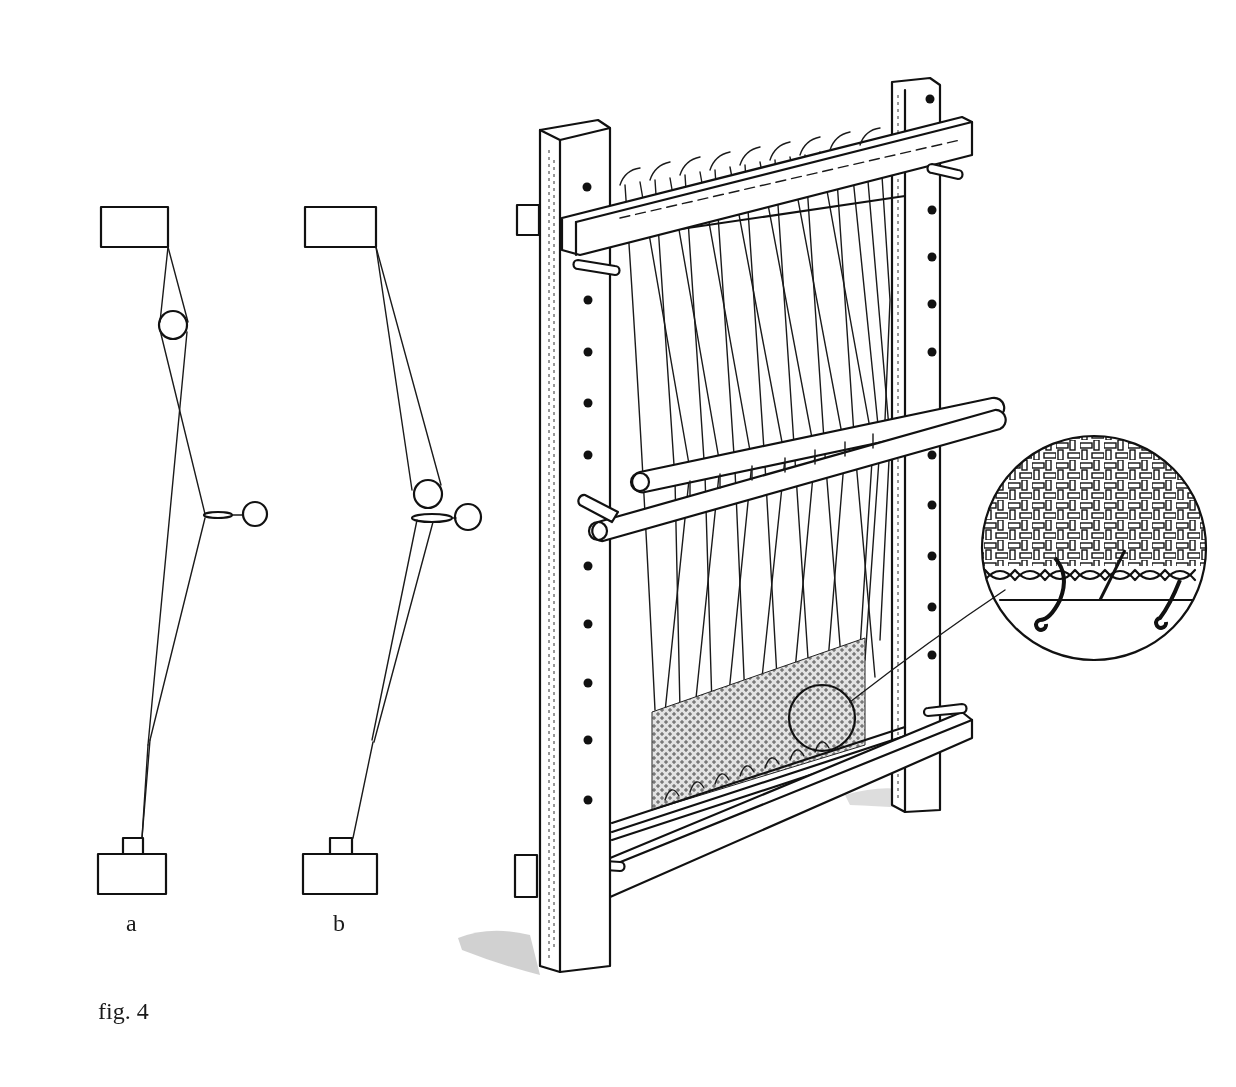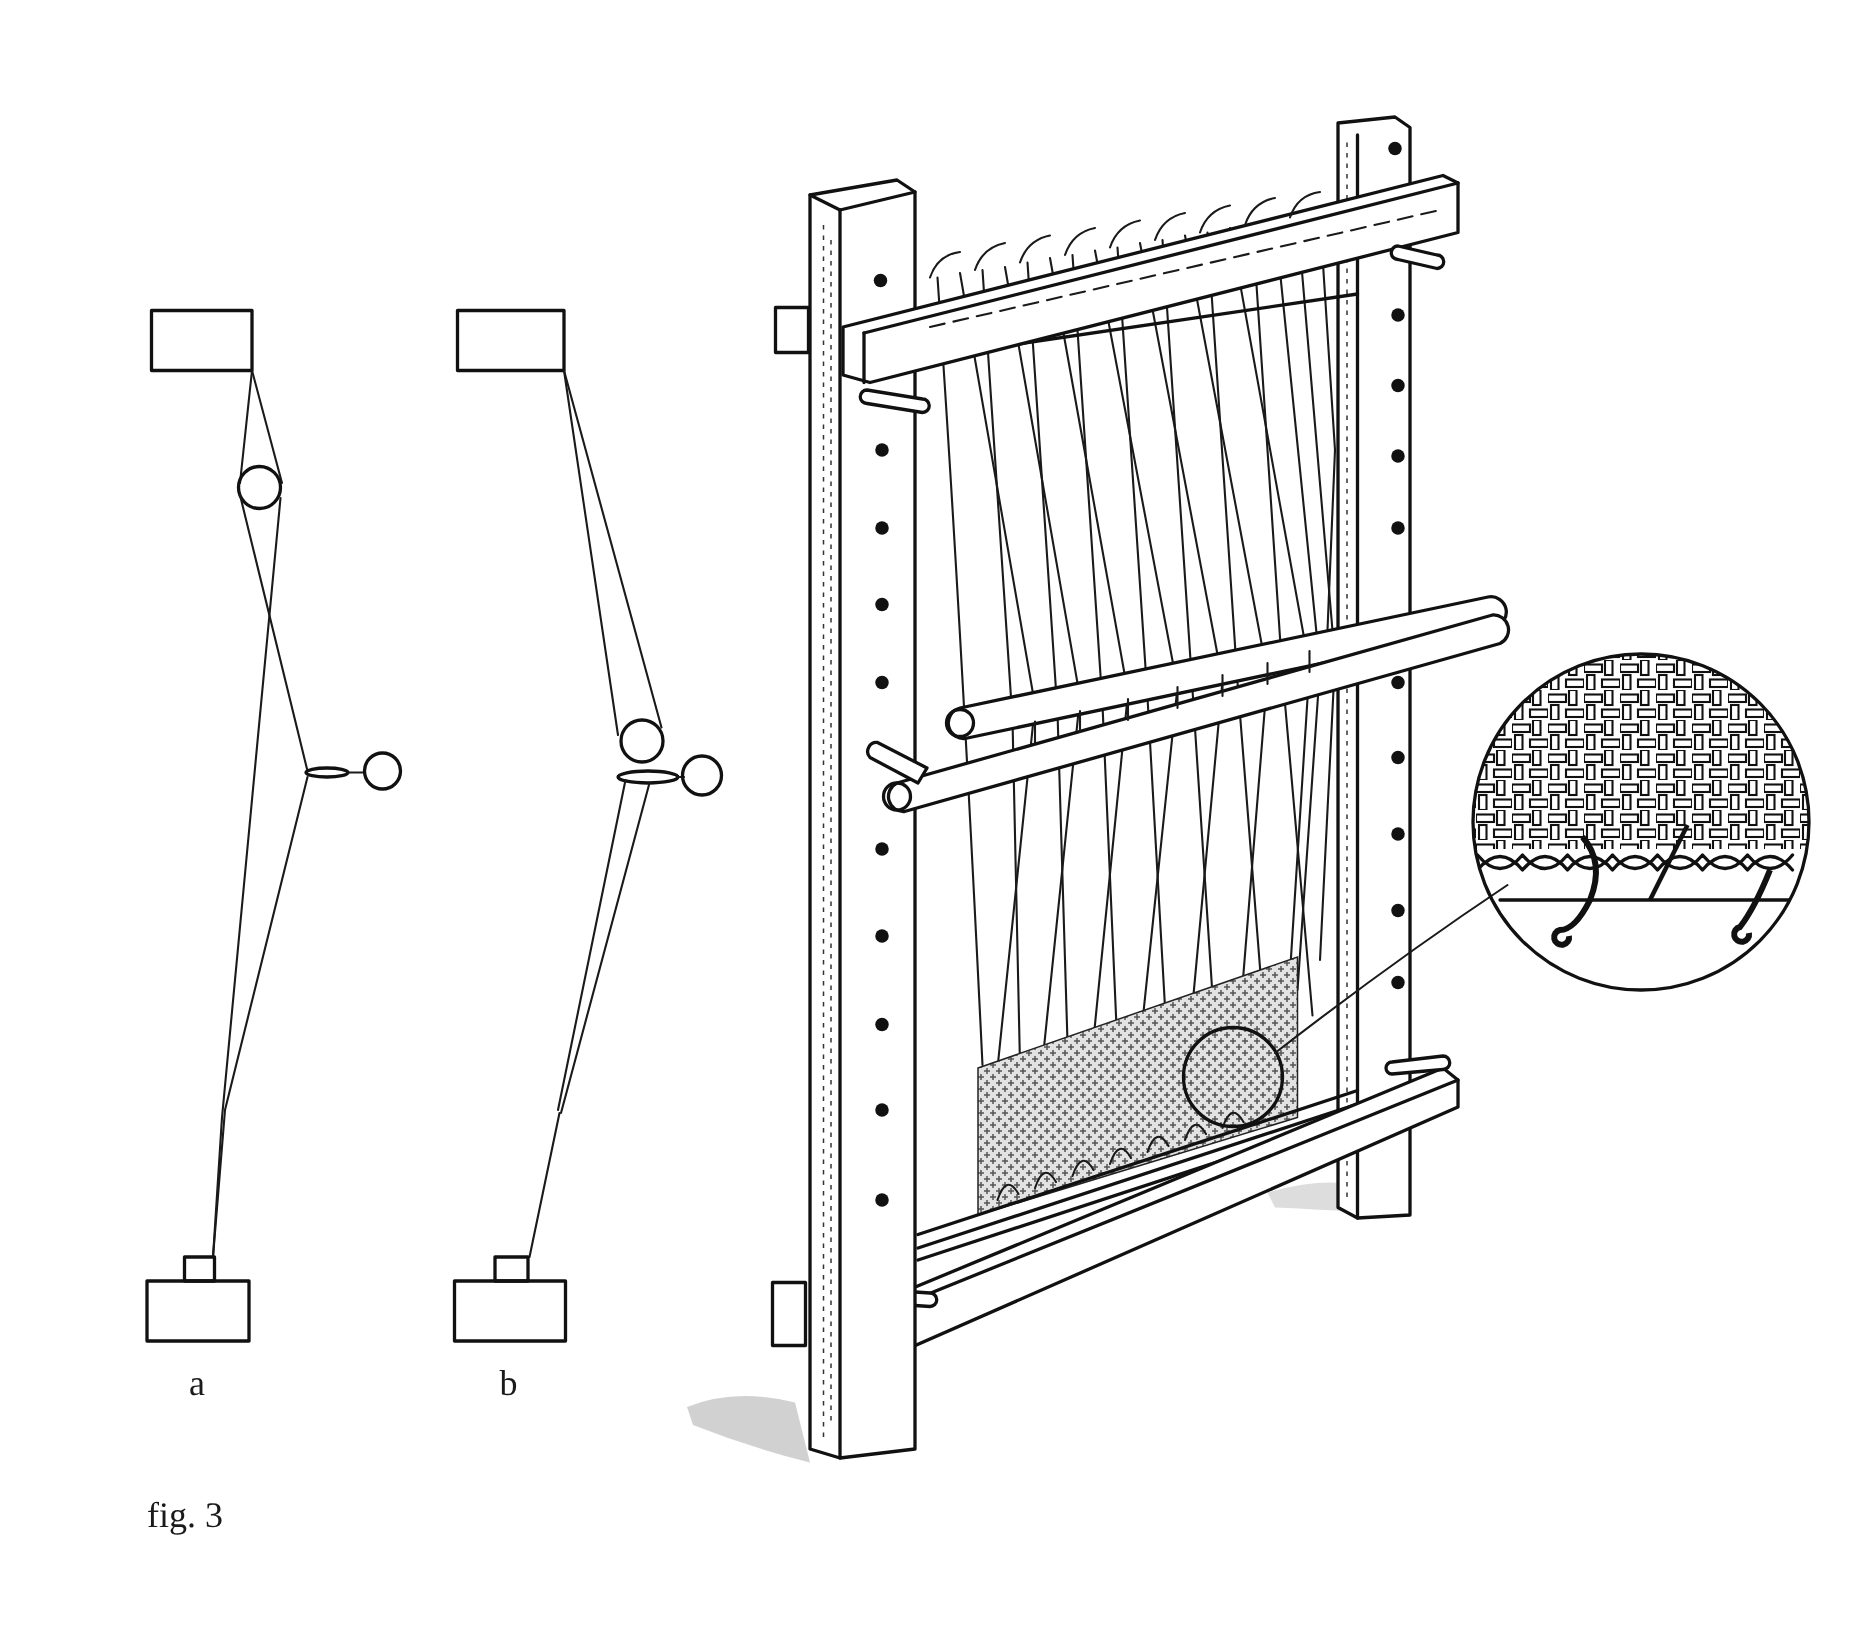--- a/index.html
+++ b/index.html
@@ -207,14 +207,14 @@
         <path d="M1055 558 Q1070 575 1060 600 Q1050 620 1040 620 a5 5 0 1 0 6 4" stroke="#111" stroke-width="4" fill="none"></path>
         <path d="M1125 550 Q1110 580 1100 600" stroke="#111" stroke-width="3" fill="none"></path>
         <path d="M1180 580 Q1170 605 1160 618 a5 5 0 1 0 6 4" stroke="#111" stroke-width="4" fill="none"></path>
       </g>
       <circle class="ink" cx="1094" cy="548" r="112" stroke-width="2.4"></circle>
     </g>
   </svg>
 
   <span class="label label-a">a</span>
   <span class="label label-b">b</span>
-  <span class="label caption">fig. 3</span>
+  <span class="label caption">fig. 4</span>
 </div>
 
 </body></html>

